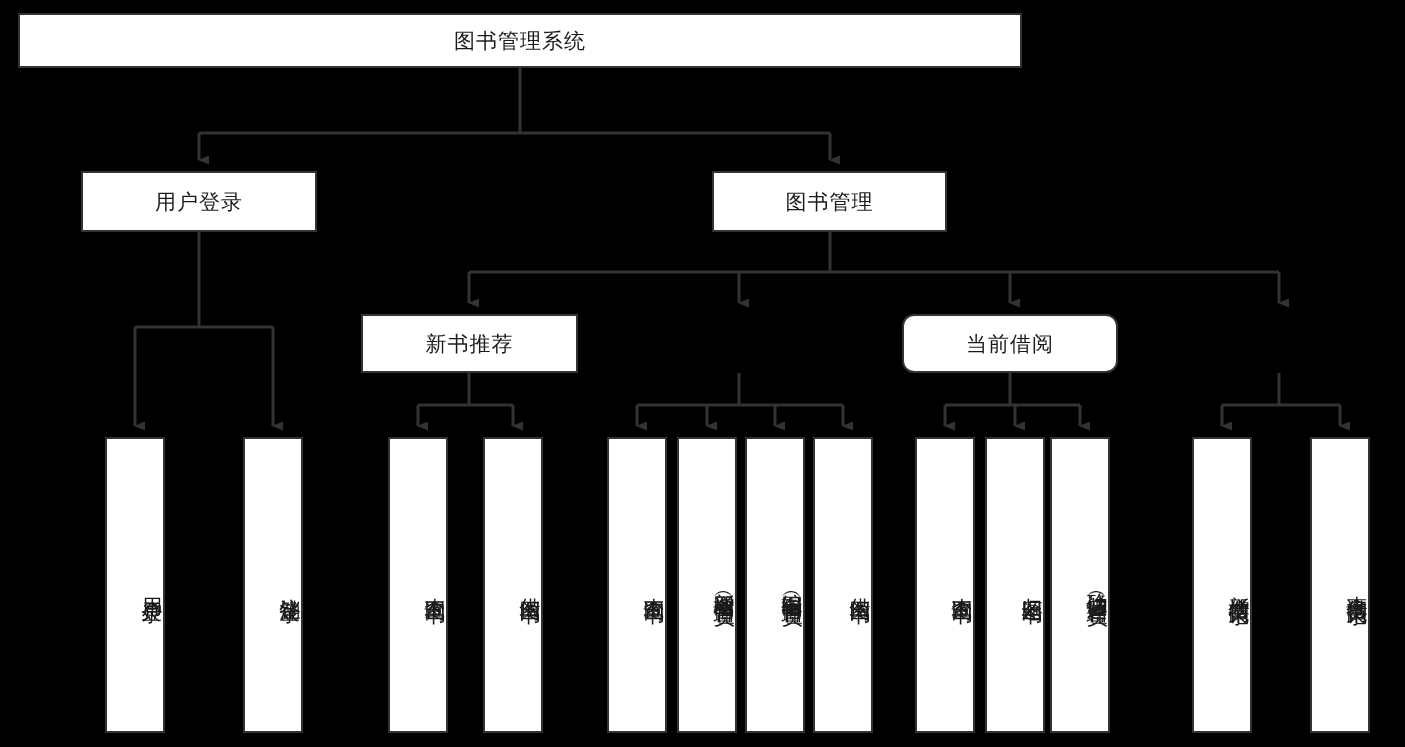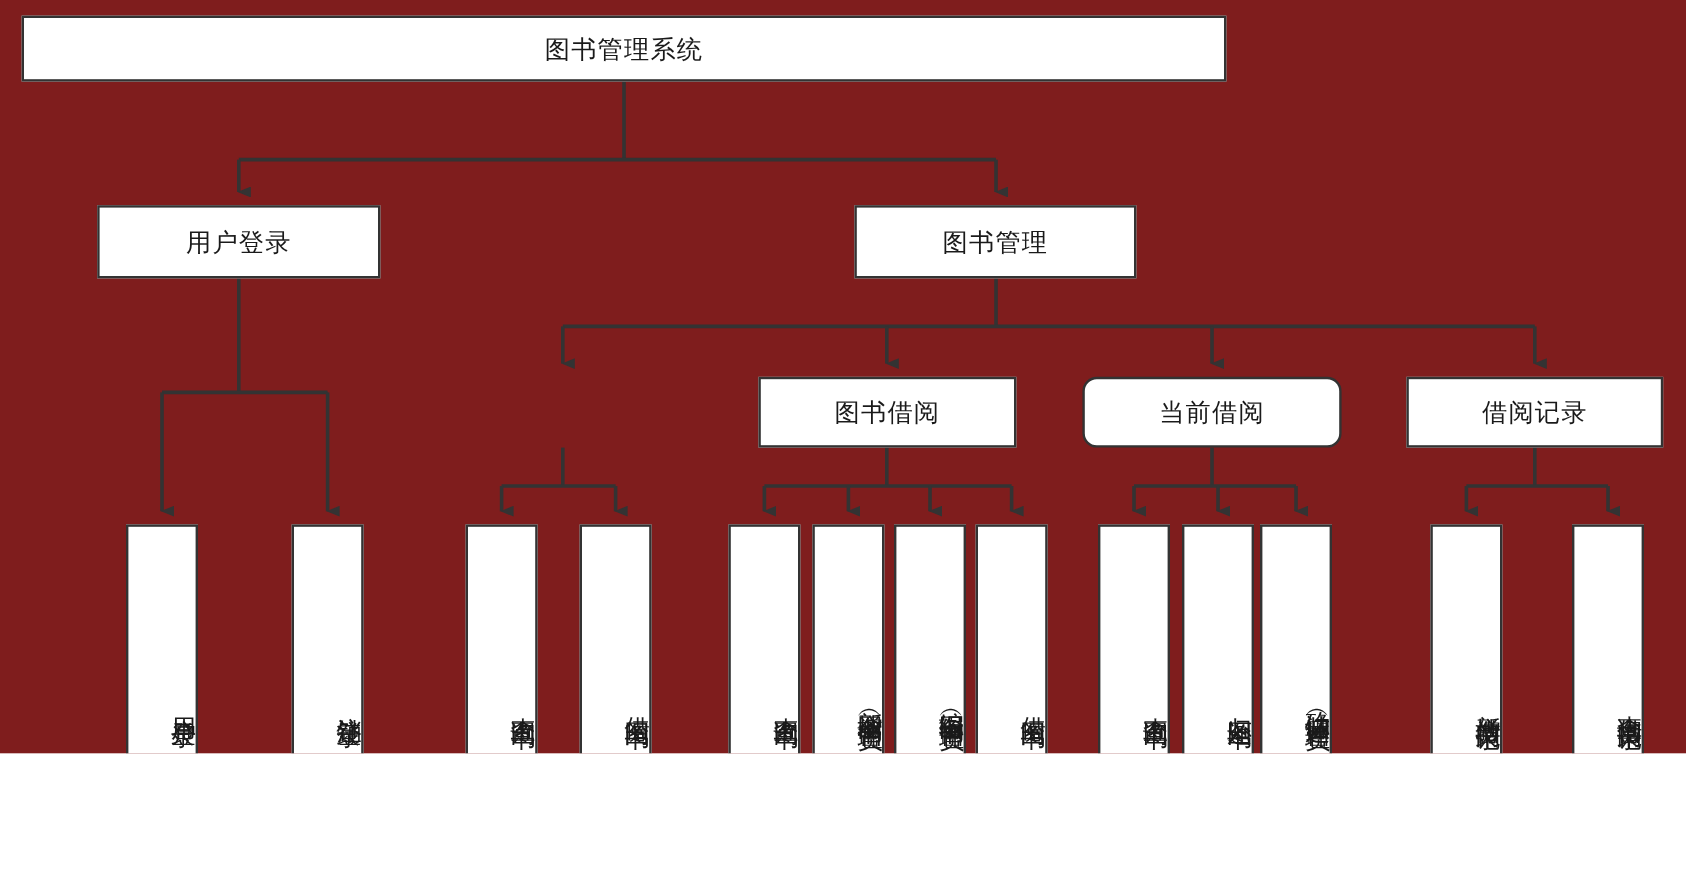--- a/index.html
+++ b/index.html
@@ -6,22 +6,22 @@
     margin: 0;
     padding: 0;
     background: #ffffff;
   }
   body {
     font-family: "Liberation Sans", "DejaVu Sans", sans-serif;
   }
   #canvas {
     position: relative;
     width: 1405px;
-    height: 628px;
-    background: #7f1d1d;
+    height: 747px;
+    background: #000000;
     overflow: hidden;
   }
   #edges {
     position: absolute;
     left: 0;
     top: 0;
     width: 1405px;
     height: 747px;
     pointer-events: none;
   }
@@ -132,32 +132,29 @@
   </div>
 
   <div class="node horiz" style="left:81px; top:171px; width:236px; height:61px;">
     <span class="lbl">用户登录</span>
   </div>
 
   <div class="node horiz" style="left:712px; top:171px; width:235px; height:61px;justify-content:center;">
     <span class="lbl">图书管理</span>
   </div>
 
-
-  <div class="node horiz" style="left:632px; top:314px; width:215px; height:59px;">
-    <span class="lbl">图书借阅</span>
-  </div>
+  <div class="node horiz" style="left:361px; top:314px; width:217px; height:59px;">
+    <span class="lbl">新书推荐</span>
+  </div>
+
 
   <div class="node horiz" style="left:902px; top:314px; width:216px; height:59px;border-radius:12px;">
     <span class="lbl">当前借阅</span>
   </div>
 
-  <div class="node horiz" style="left:1172px; top:314px; width:214px; height:59px;">
-    <span class="lbl">借阅记录</span>
-  </div>
 
   <div class="node vert" style="left:105px; top:437px; width:60px; height:296px;">
     <span class="lbl">用户登录</span>
   </div>
 
   <div class="node vert" style="left:243px; top:437px; width:60px; height:296px;">
     <span class="lbl">注销登录</span>
   </div>
 
   <div class="node vert" style="left:388px; top:437px; width:60px; height:296px;">

